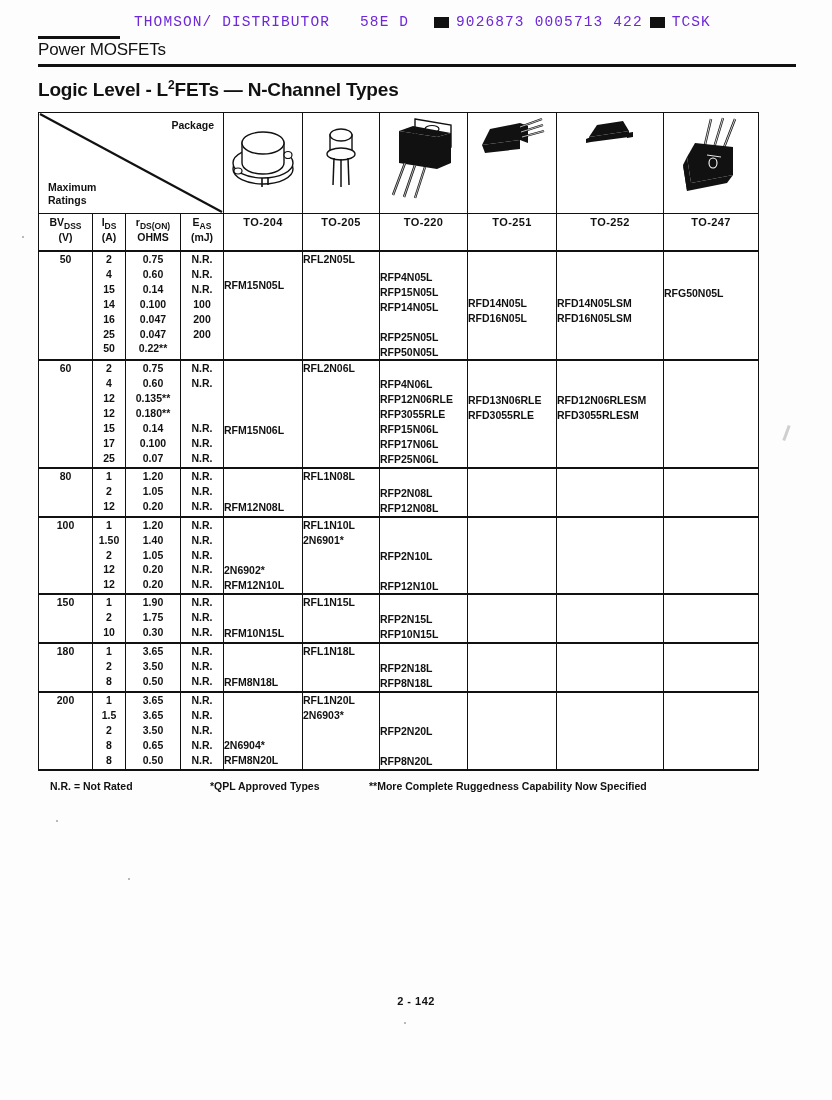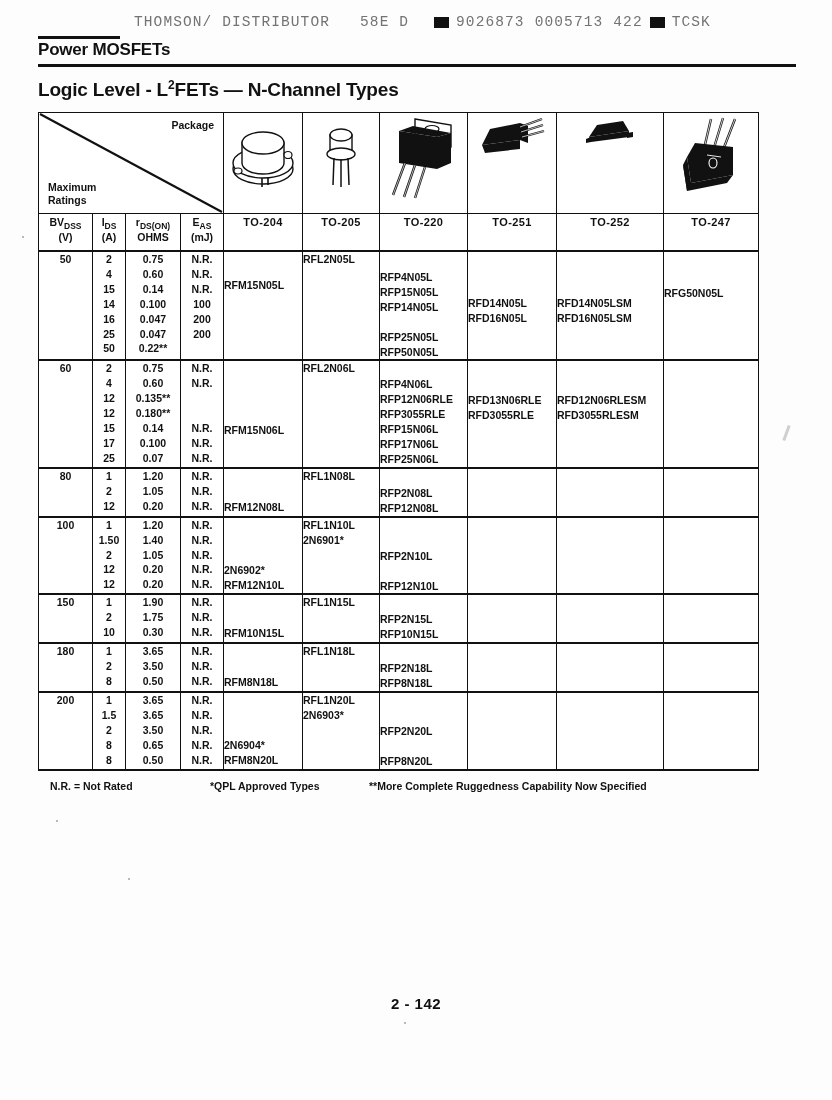--- a/index.html
+++ b/index.html
@@ -26,21 +26,21 @@
   
   .mf-header {
     position: absolute;
     left: 38px; top: 8px;
     width: 760px; height: 28px;
     display: flex;
     align-items: center;
     font-family: "Liberation Mono", monospace;
     font-size: 14.5px;
     letter-spacing: 1.1px;
-    color: #737373;
+    color: #6d28d9;
     white-space: nowrap;
   }
   .mf-header .mf-gap-a { display:inline-block; width: 96px; }
   .mf-header .mf-gap-b { display:inline-block; width: 30px; }
   .mf-header .mf-gap-c { display:inline-block; width: 18px; }
   .mf-blk {
     display: inline-block;
     width: 15px; height: 11px;
     background: #111;
     margin: 0 7px;
@@ -52,21 +52,21 @@
     left: 38px; top: 36px;
     width: 82px; height: 3px;
     background: #111;
   }
 
   
   .sect-title {
     position: absolute;
     left: 38px; top: 40px;
     font-size: 17px;
-    font-weight: bold;
+    font-weight: normal;
     letter-spacing: -0.2px;
   }
   .sect-rule {
     position: absolute;
     left: 38px; top: 64px;
     width: 758px; height: 3px;
     background: #111;
   }
 
   .doc-title {
@@ -160,21 +160,21 @@
   }
   .footnotes span.fn1 { position: absolute; left: 0; top: 0; padding-left: 12px; }
   .footnotes span.fn2 { position: absolute; left: 172px; top: 0; }
   .footnotes span.fn3 { position: absolute; left: 331px; top: 0; }
 
   .page-num {
     position: absolute;
     left: 0; top: 995px;
     width: 832px;
     text-align: center;
-    font-size: 15px;
+    font-size: 11px;
     font-weight: bold;
     letter-spacing: 0.5px;
   }
 
   .speck { position:absolute; width:2px; height:2px; background:#b9b9b9; }
 </style>
 </head>
 <body>
 
 <div class="page">

